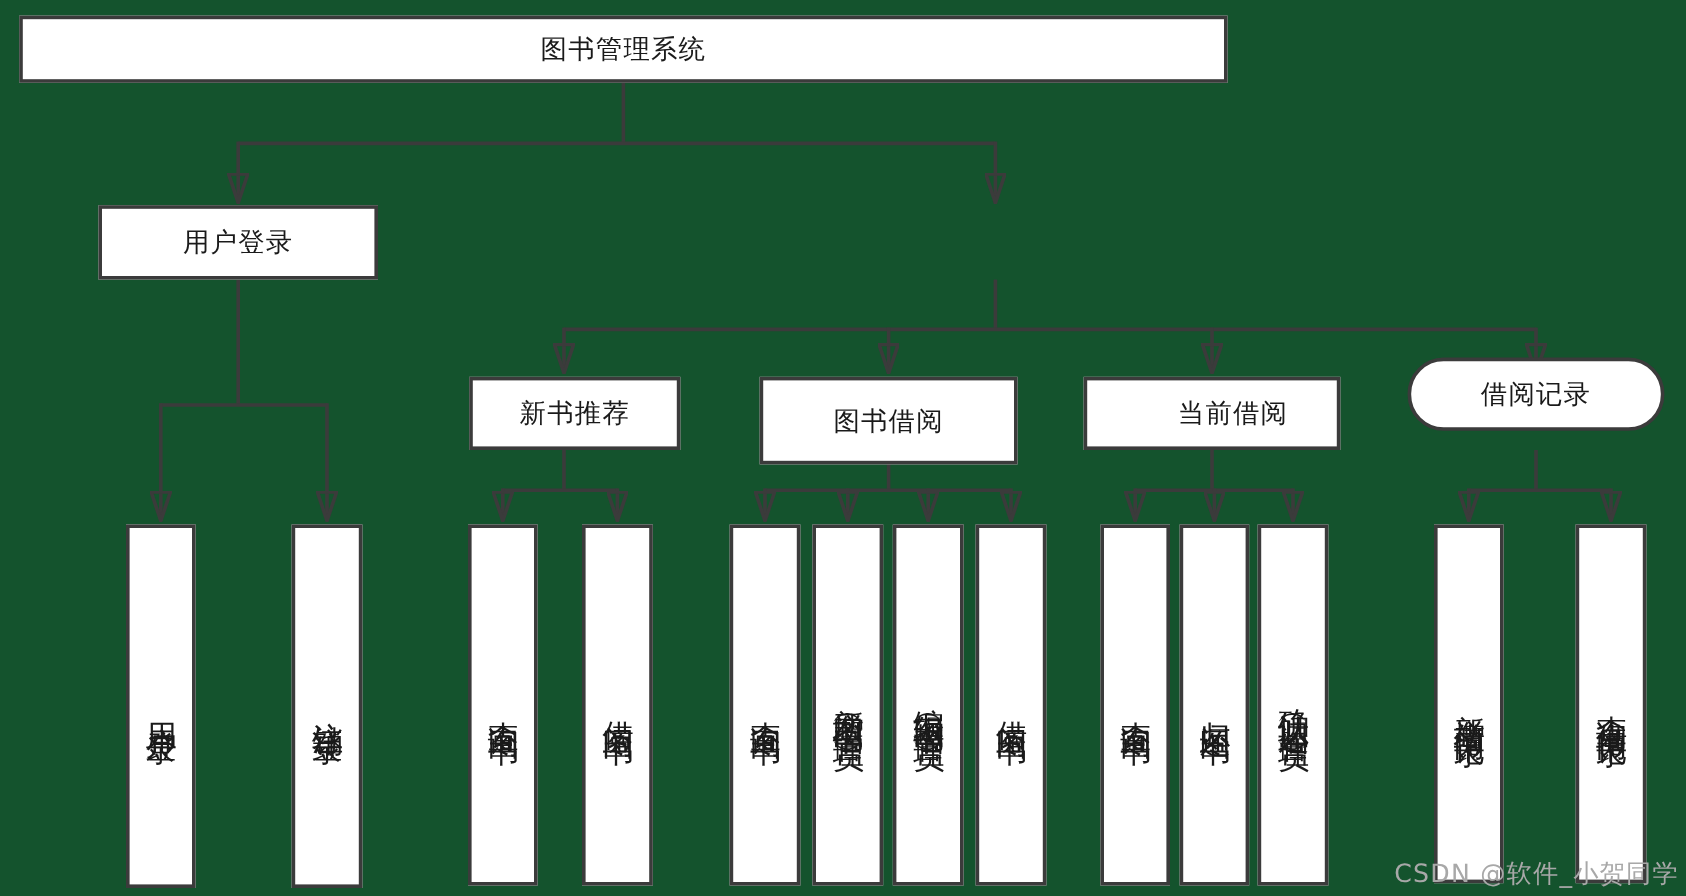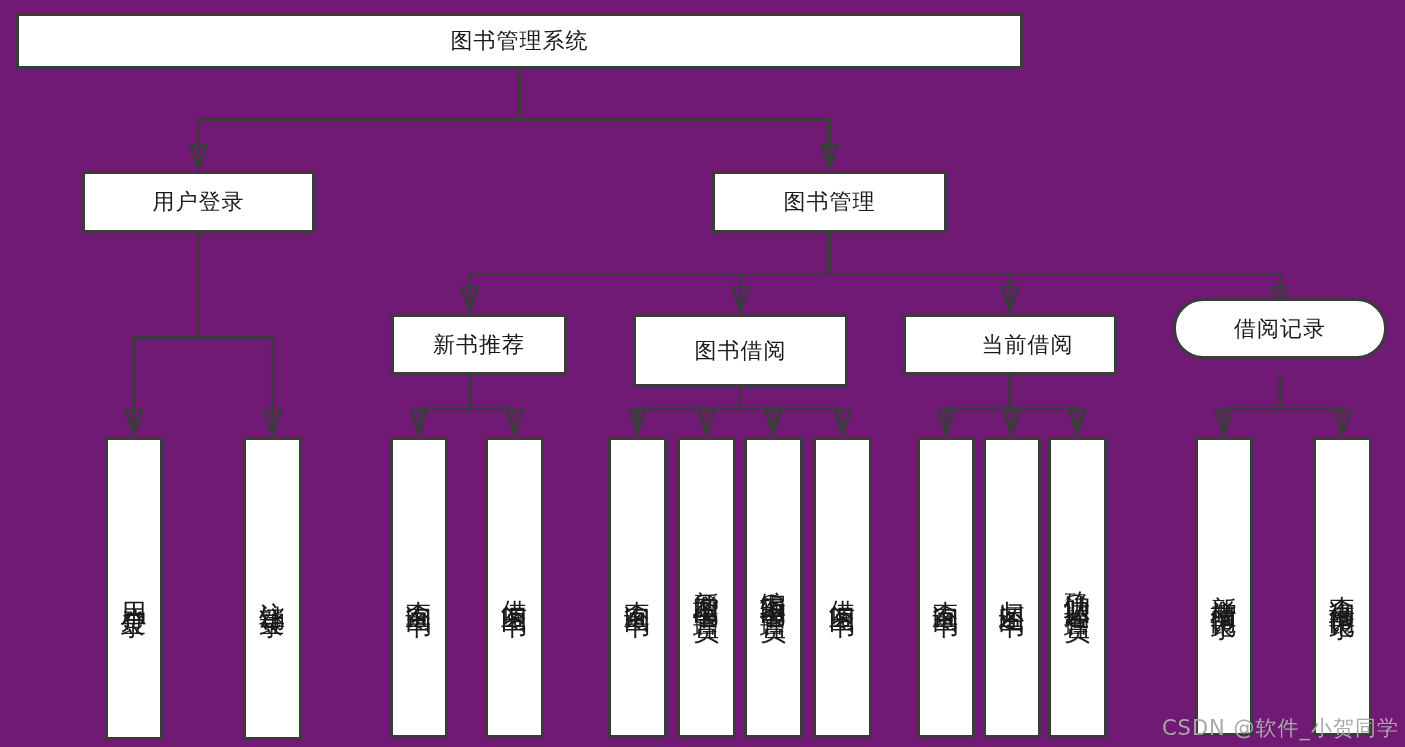--- a/index.html
+++ b/index.html
@@ -5,21 +5,21 @@
   html, body {
     margin: 0;
     padding: 0;
     background: #ffffff;
     font-family: "DejaVu Sans", "Liberation Sans", sans-serif;
   }
   #canvas {
     position: relative;
     width: 1405px;
     height: 747px;
-    background: #701a75;
+    background: #14532d;
     overflow: hidden;
   }
   #connectors {
     position: absolute;
     left: 0; top: 0;
     width: 1405px; height: 747px;
     z-index: 1;
   }
   #connectors path {
     stroke: #3b3b3b;
@@ -129,23 +129,20 @@
     </g>
   </svg>
 
   <div class="box" style="left:16px; top:13px; width:1007px; height:56px;">
     <span class="h-label">图书管理系统</span>
   </div>
 
   <div class="box" style="left:82px; top:171px; width:233px; height:62px;">
     <span class="h-label">用户登录</span>
   </div>
-  <div class="box" style="left:712px; top:171px; width:235px; height:62px;">
-    <span class="h-label">图书管理</span>
-  </div>
 
   <div class="box" style="left:363px; top:314px; width:176px; height:61px;margin-left:28px;">
     <span class="h-label">新书推荐</span>
   </div>
   <div class="box" style="left:633px; top:314px; width:215px; height:73px;">
     <span class="h-label">图书借阅</span>
   </div>
   <div class="box" style="left:903px; top:314px; width:214px; height:61px;padding-left:35px;">
     <span class="h-label">当前借阅</span>
   </div>

